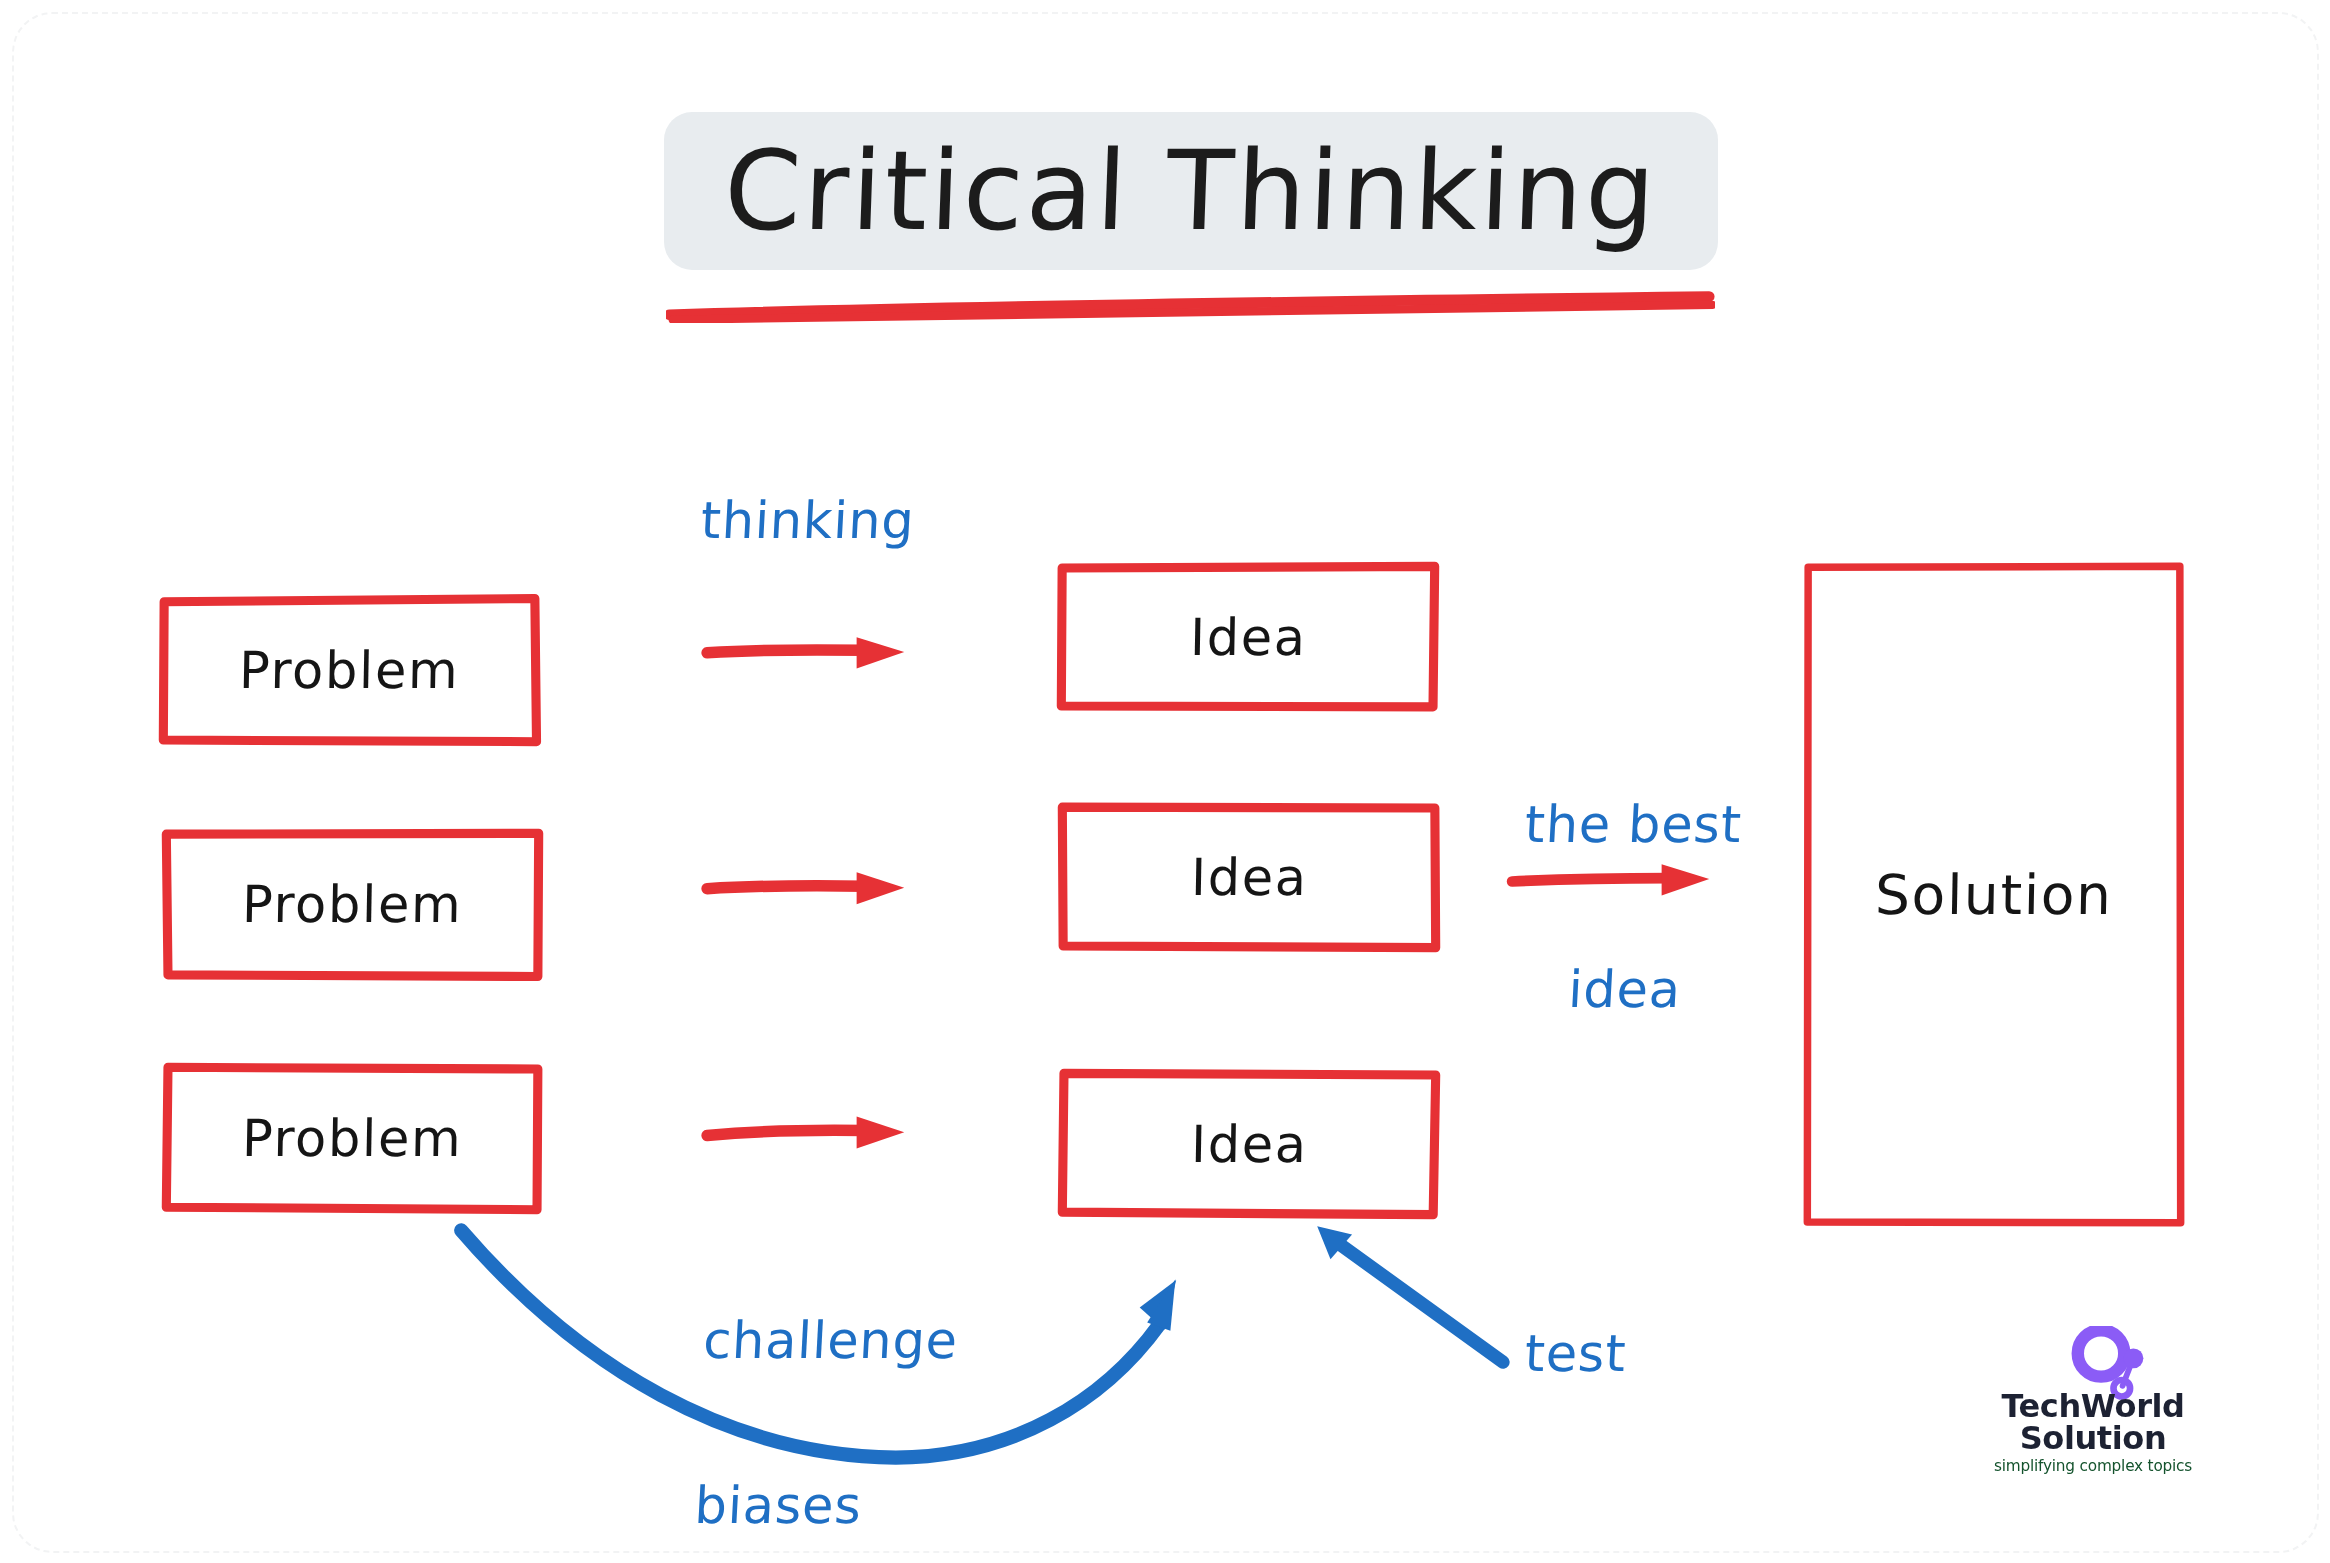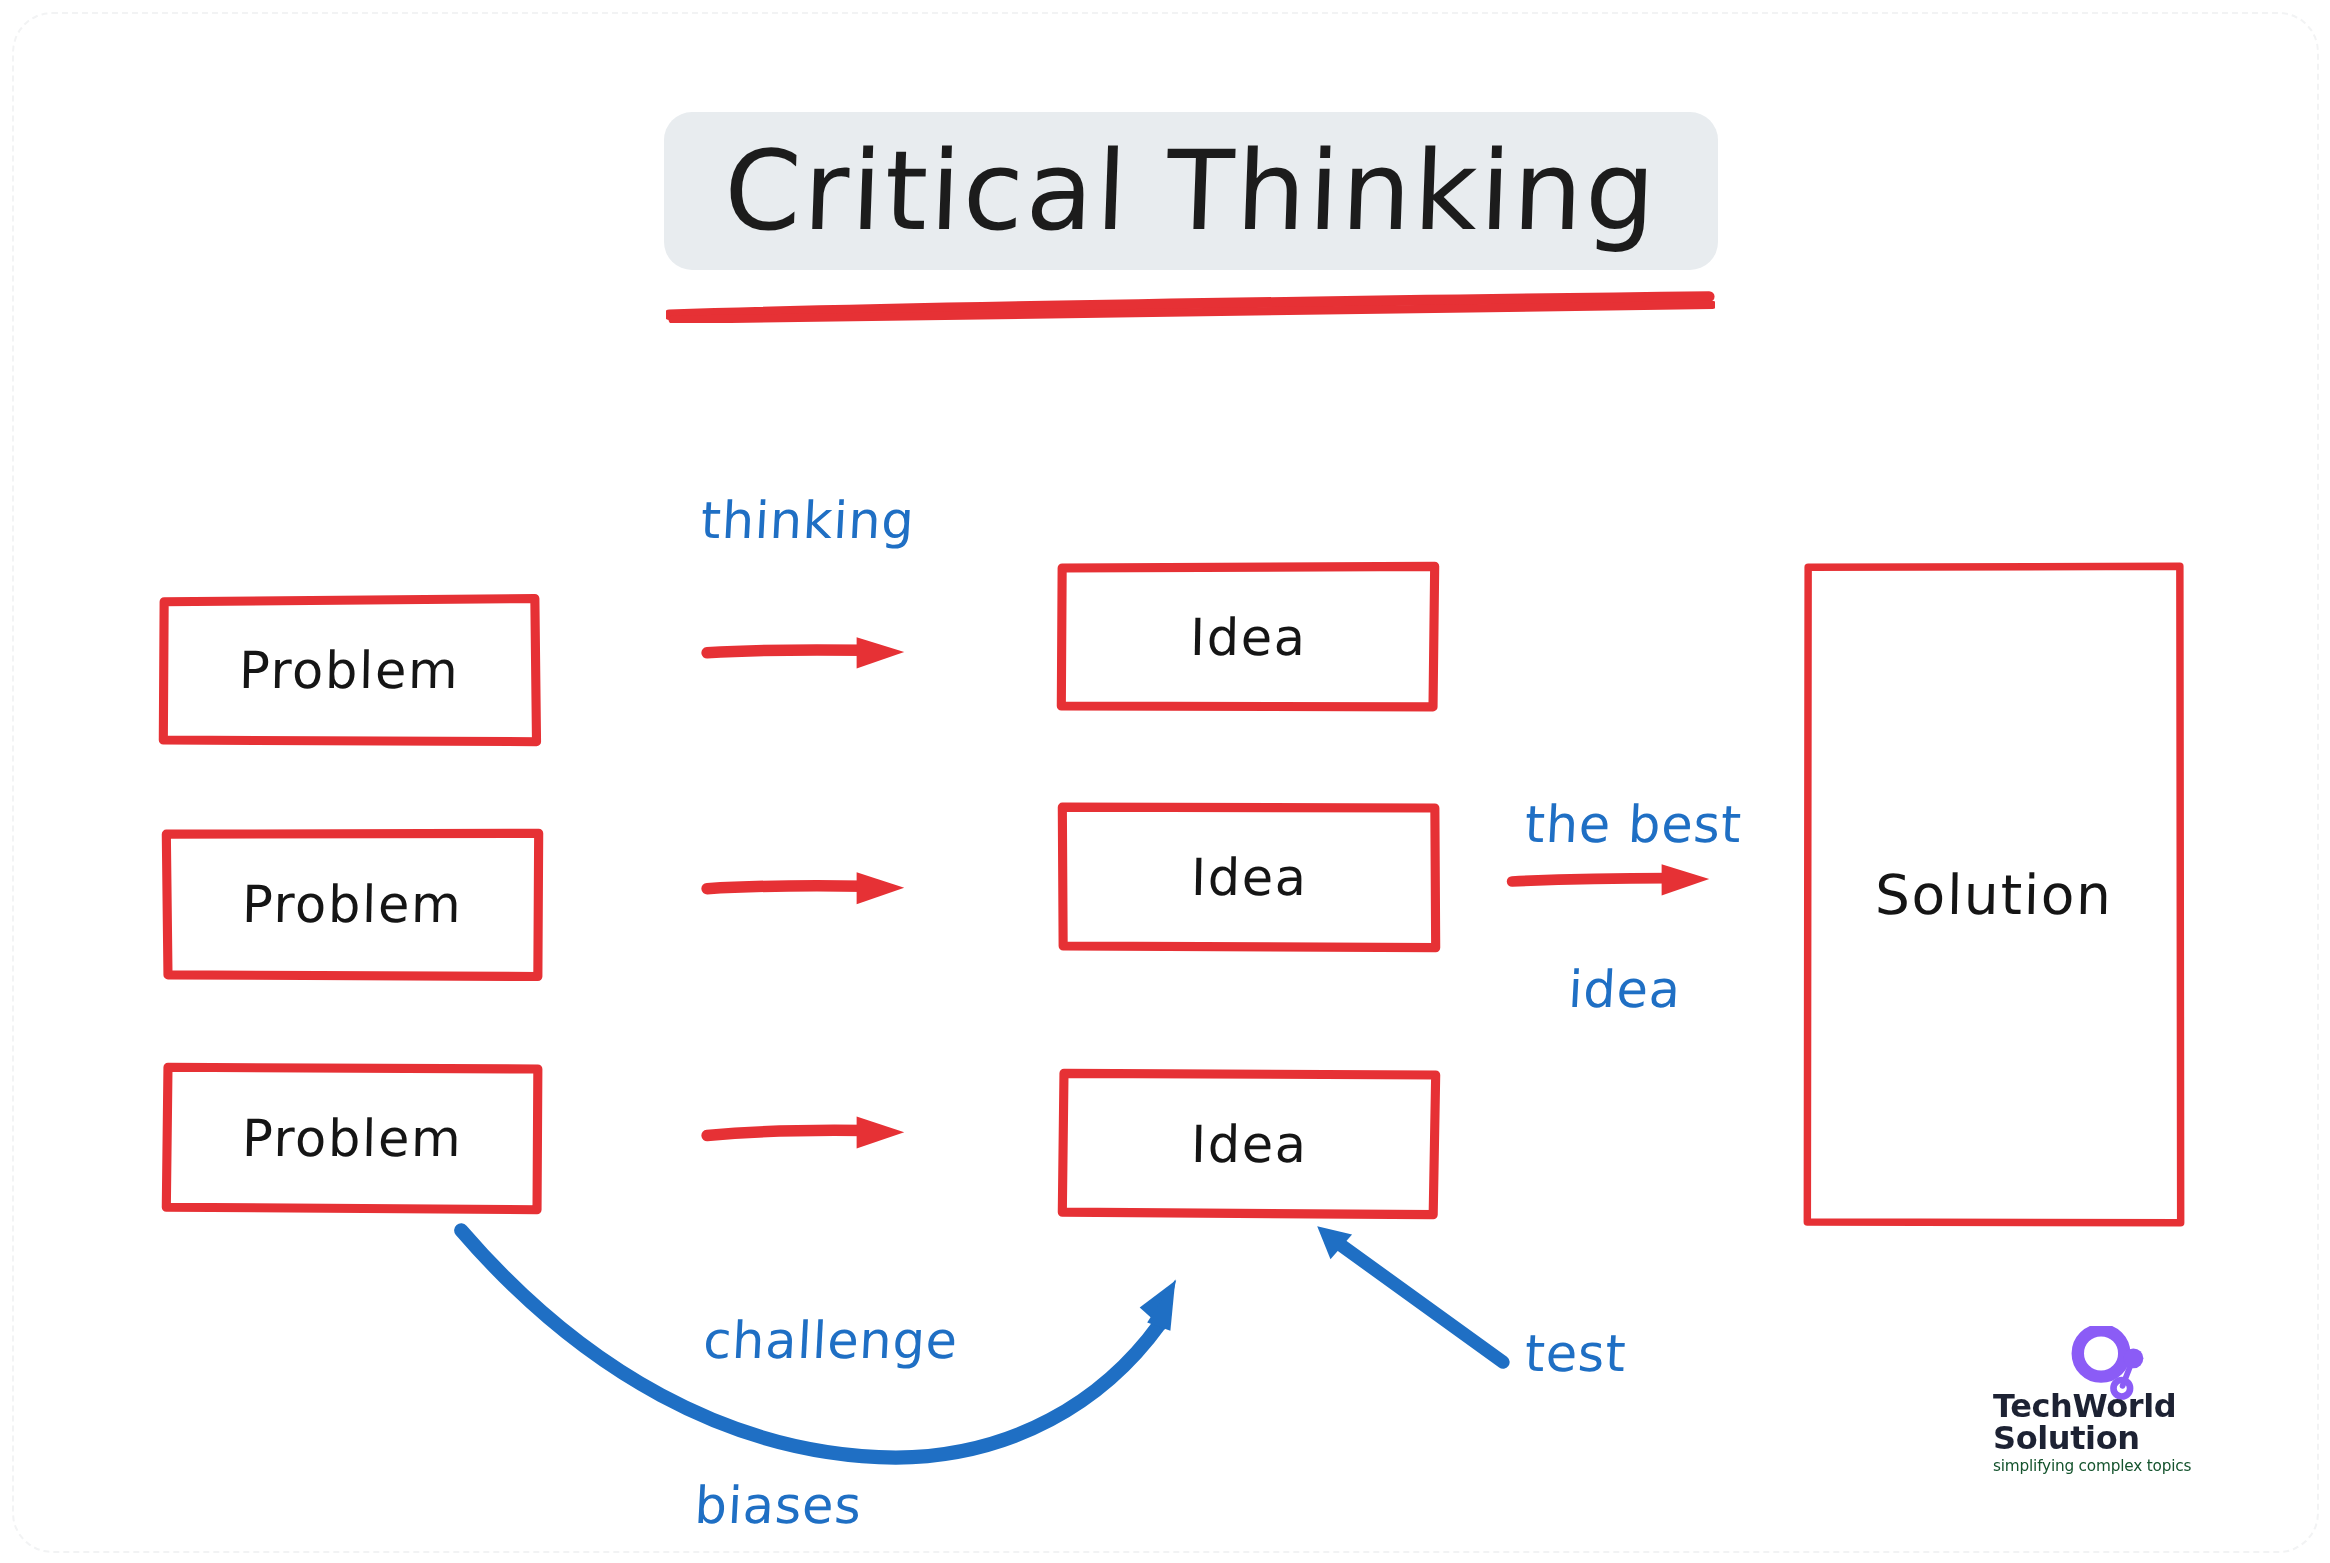--- a/index.html
+++ b/index.html
@@ -184,24 +184,24 @@
   }
   #logo-mark {
     position: absolute;
     left: 86px;
     top: 0px;
     width: 83px;
     height: 83px;
   }
   #logo-wordmark {
     position: absolute;
-    left: 12px;
+    left: 0;
     top: 65px;
     width: 224px;
-    text-align: left;
+    text-align: center;
   }
   .logo-line {
     font-family: "DejaVu Sans", sans-serif;
     font-weight: bold;
     font-size: 32px;
     color: #1d2233;
     letter-spacing: -0.4px;
     line-height: 0.99;
     white-space: nowrap;
   }

